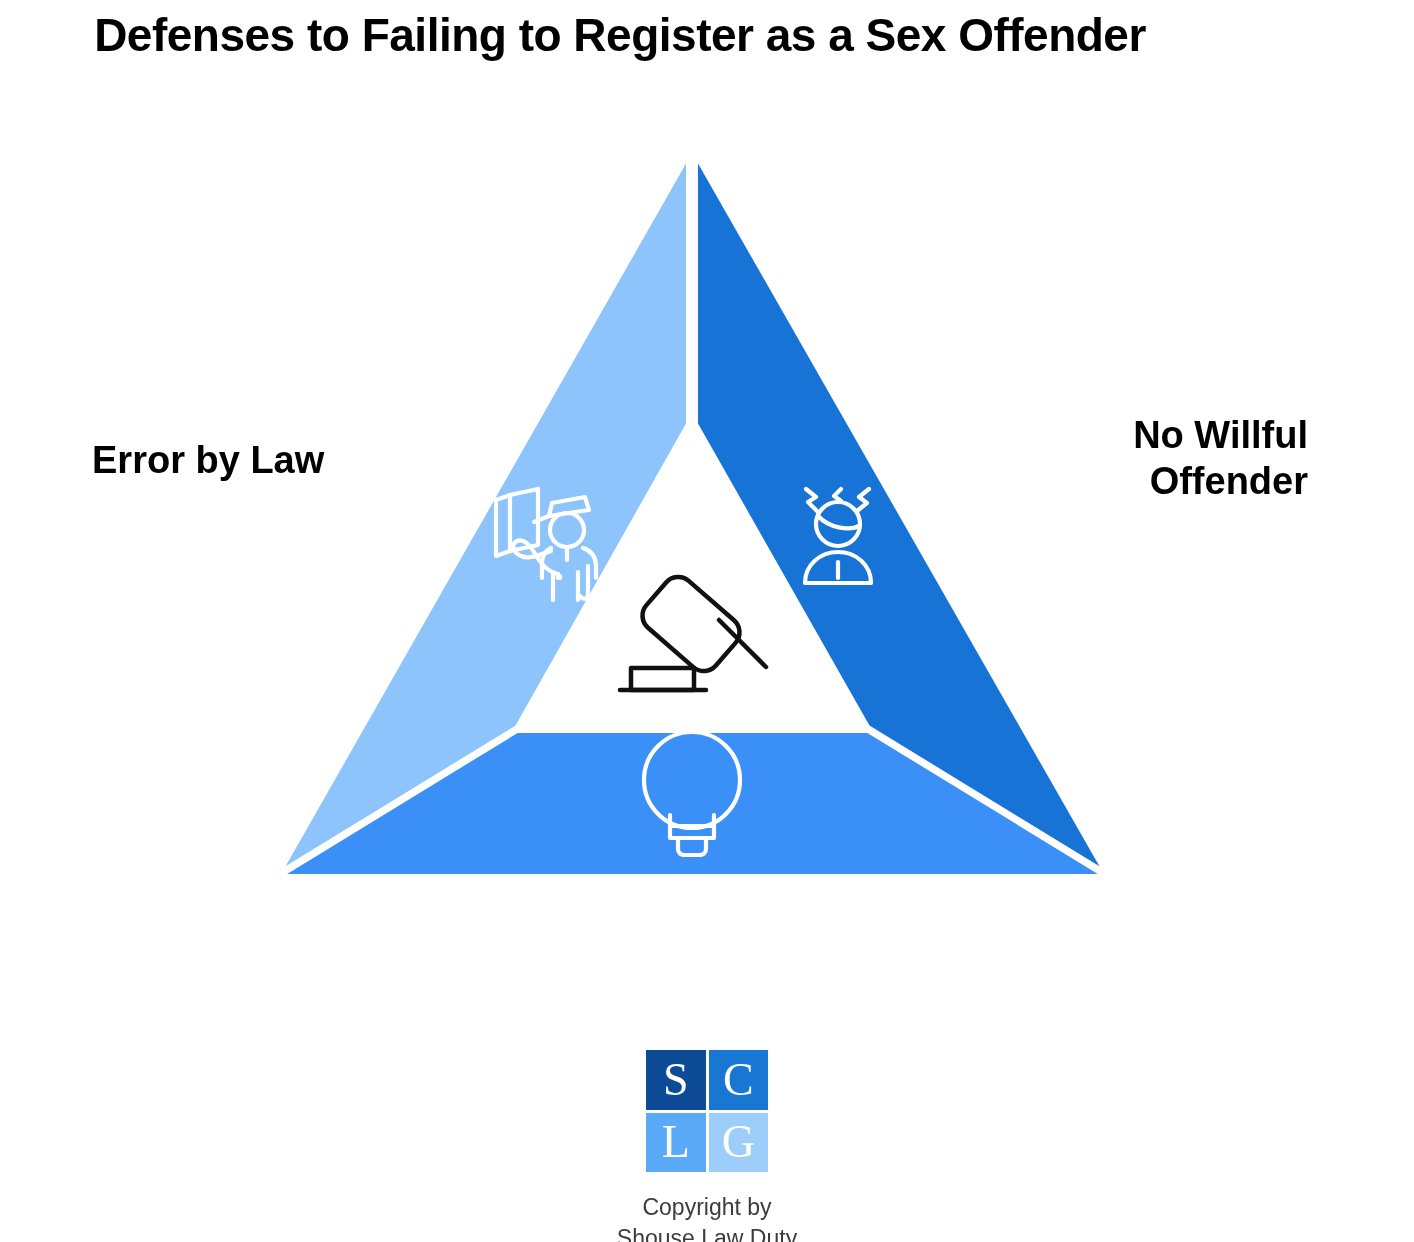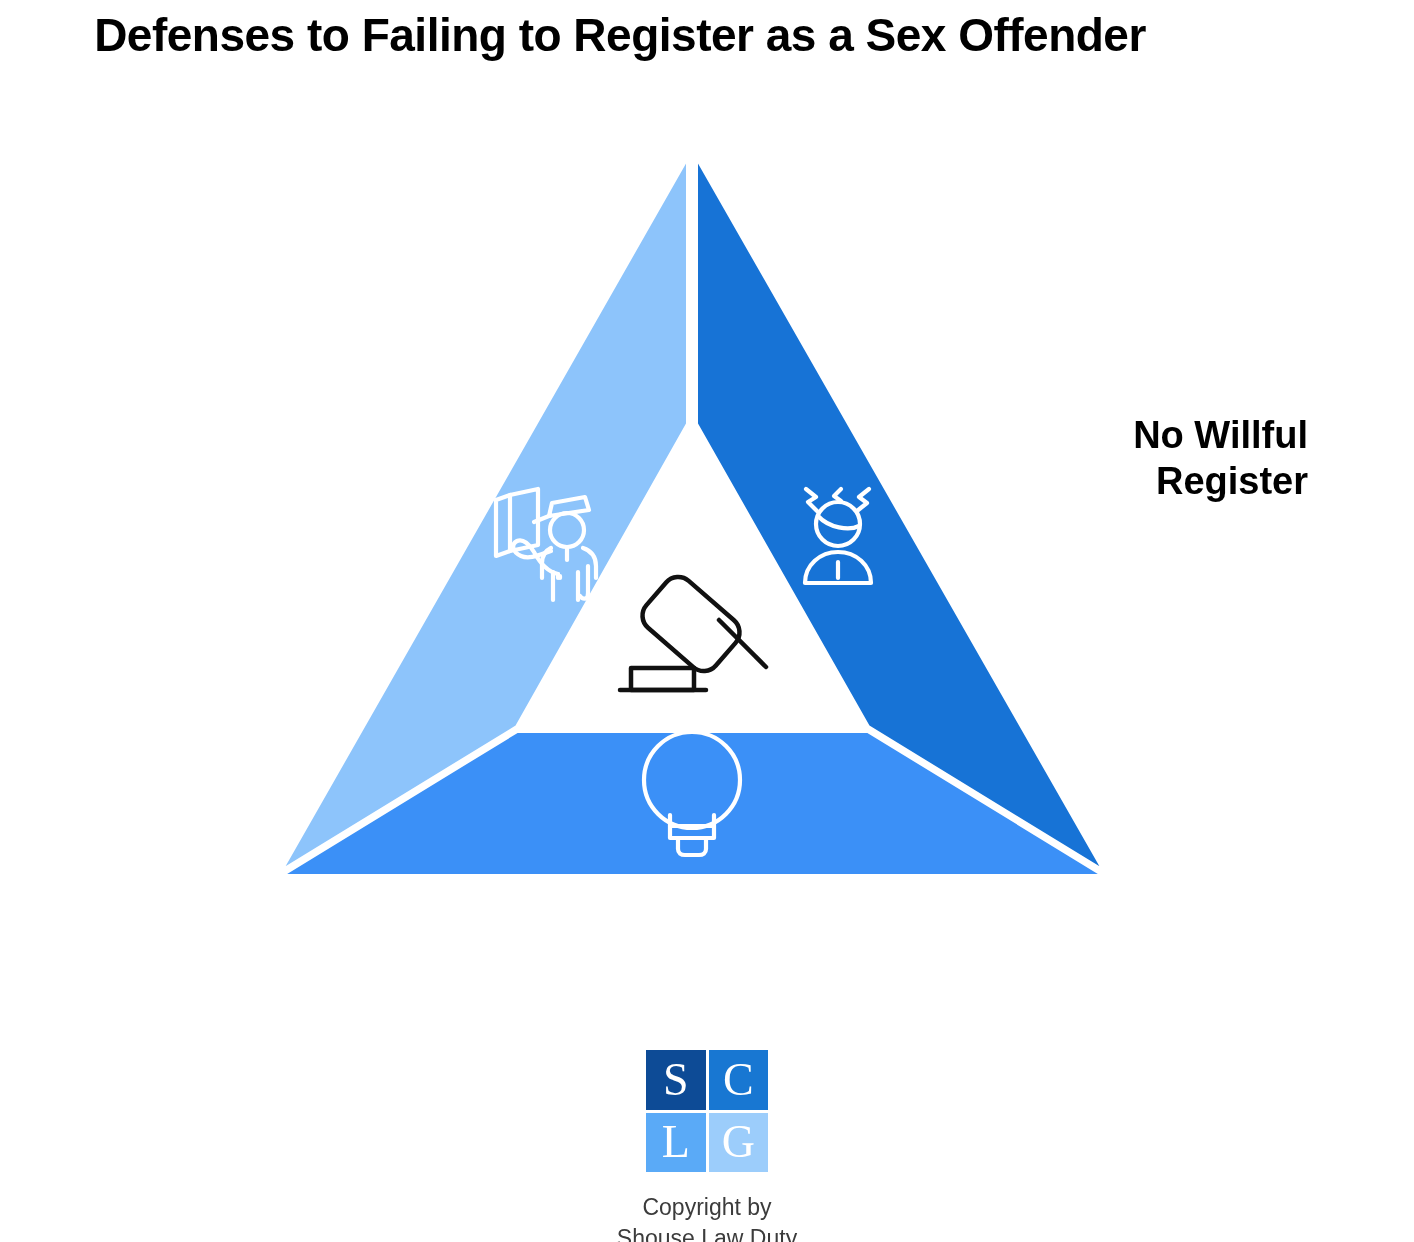--- a/index.html
+++ b/index.html
@@ -191,25 +191,26 @@
       <rect x="660" y="578" width="62" height="92" rx="16" ry="16" transform="rotate(-49 691 624)"></rect>
 
       <path d="M719 620 L766 667"></path>
 
       <path d="M631 668 L694 668 L694 690 L631 690 Z"></path>
       <path d="M620 690 L706 690"></path>
     </g>
   </svg>
 
   <div id="label-left" class="side-label">
+    <div>Error by Law</div>
   </div>
 
   <div id="label-right" class="side-label">
     <div>No Willful</div>
-    <div>Register</div>
+    <div>Offender</div>
   </div>
 
 
   <div id="logo-block">
     <div id="logo-mark">
       <div id="logo-cell-s" class="logo-cell">S</div>
       <div id="logo-cell-c" class="logo-cell">C</div>
       <div id="logo-cell-l" class="logo-cell">L</div>
       <div id="logo-cell-g" class="logo-cell">G</div>
     </div>

